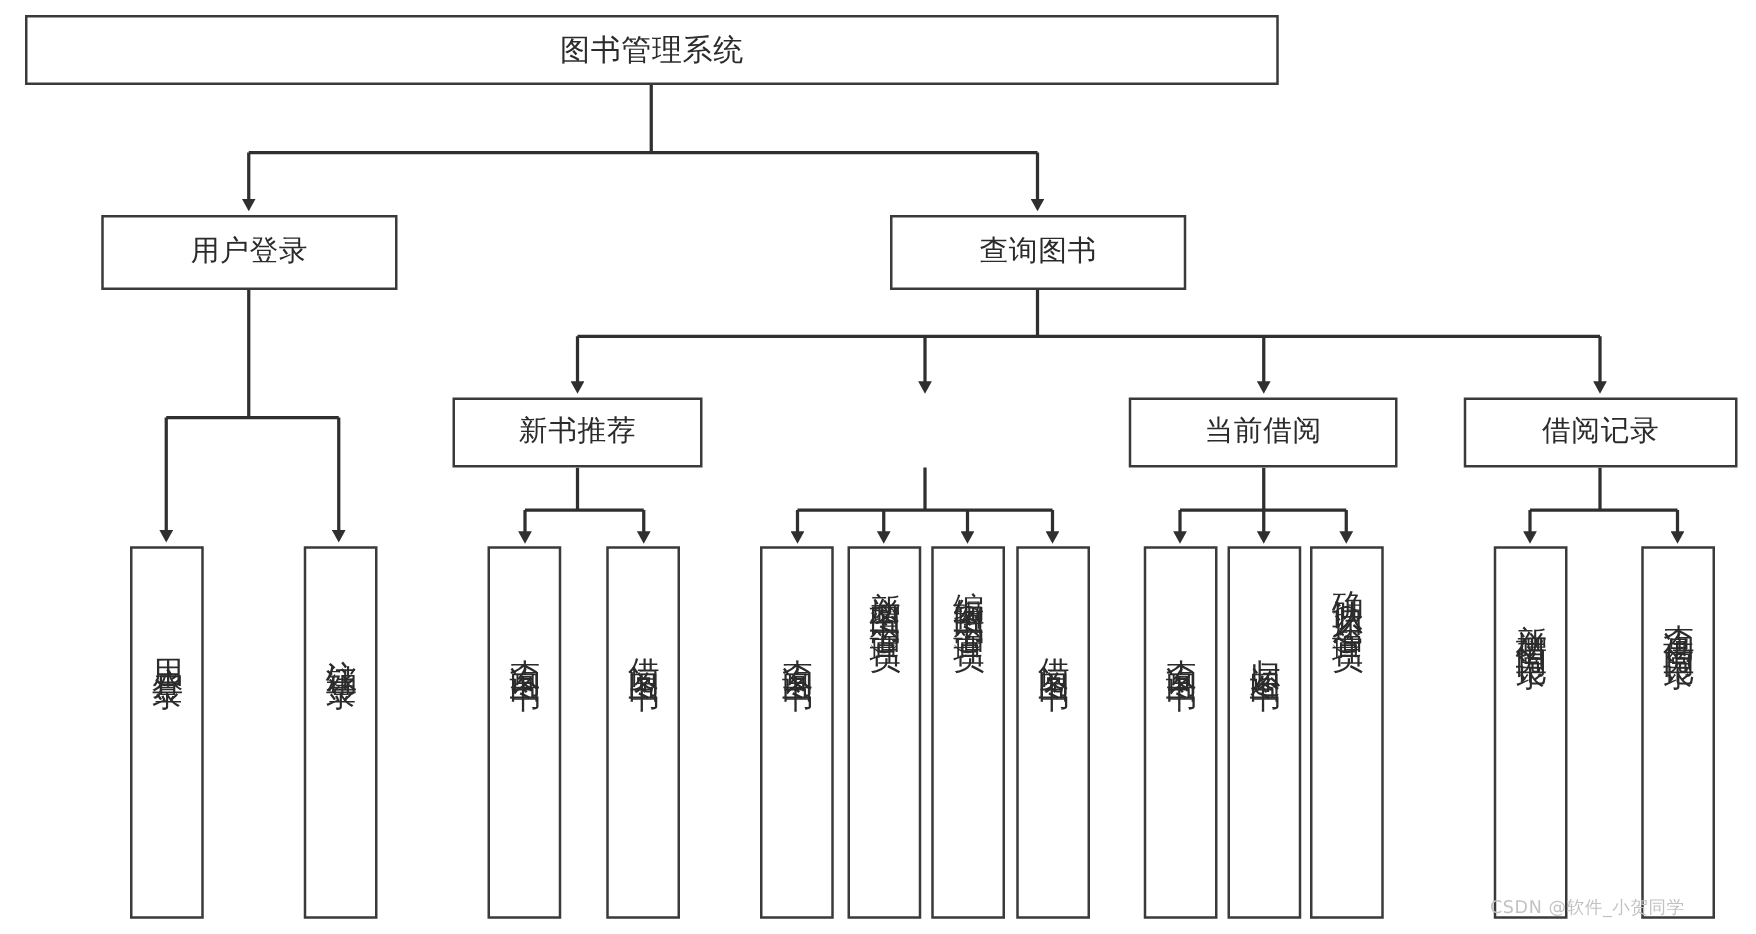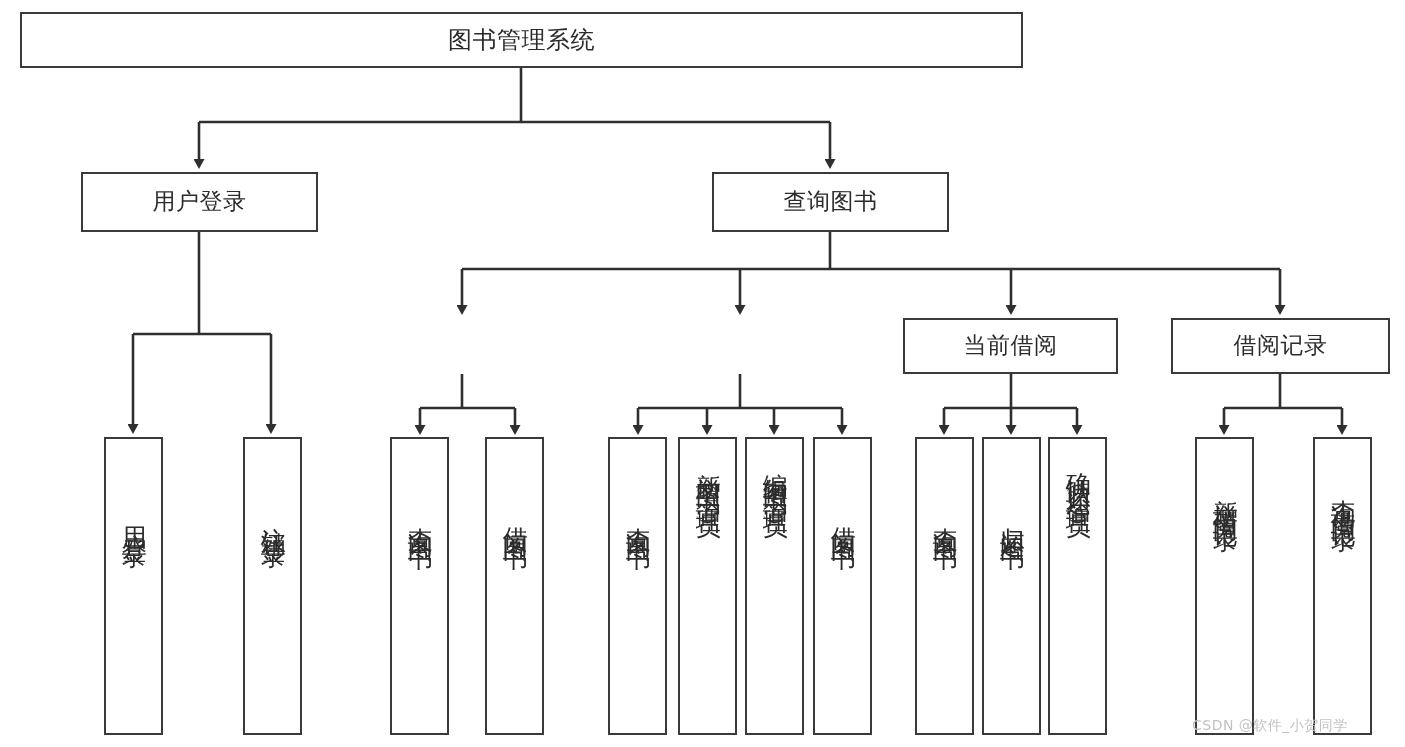--- a/index.html
+++ b/index.html
@@ -125,20 +125,23 @@
     <span class="lbl">图书管理系统</span>
   </div>
 
   <div class="node h" style="left:81px;top:172px;width:237px;height:60px;">
     <span class="lbl">用户登录</span>
   </div>
   <div class="node h" style="left:712px;top:172px;width:237px;height:60px;">
     <span class="lbl">查询图书</span>
   </div>
 
+  <div class="node h" style="left:362px;top:318px;width:200px;height:56px;">
+    <span class="lbl">新书推荐</span>
+  </div>
   <div class="node h" style="left:1171px;top:318px;width:219px;height:56px;">
     <span class="lbl">借阅记录</span>
   </div>
   <div class="node h" style="left:903px;top:318px;width:215px;height:56px;">
     <span class="lbl">当前借阅</span>
   </div>
 
   <div class="node v short" style="left:104px;top:437px;width:59px;height:298px;">
     <span class="lbl">用户登录</span>
   </div>

